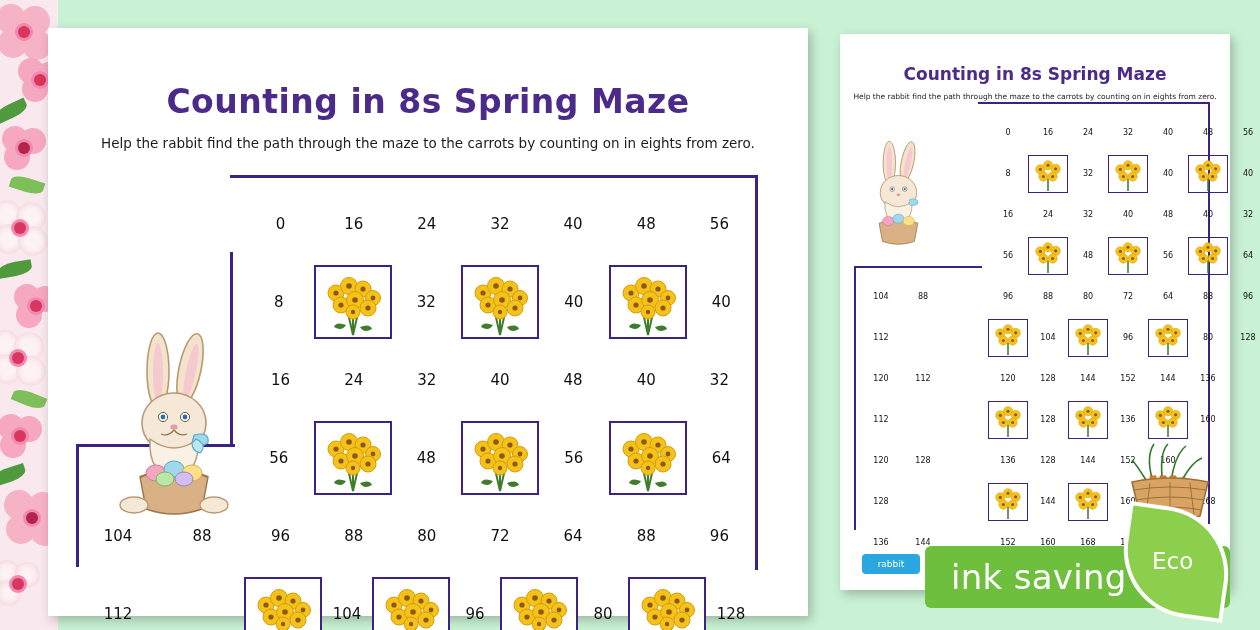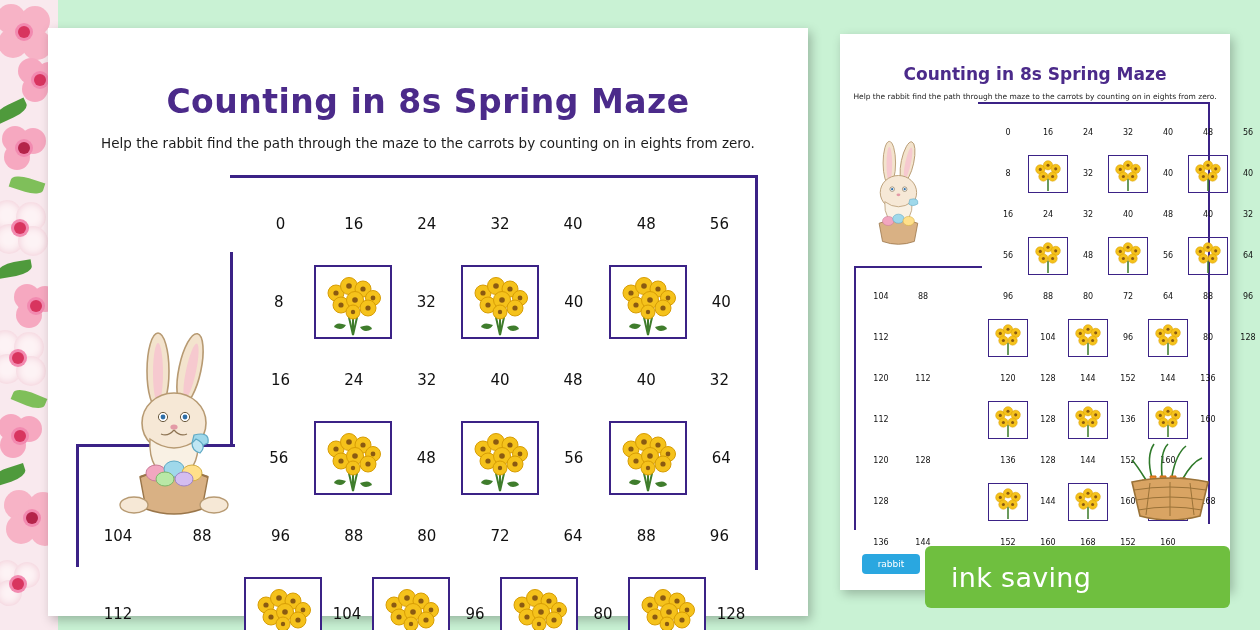--- a/index.html
+++ b/index.html
@@ -114,21 +114,21 @@
     background:#2aa7e0;border-radius:4px;color:#fff;font-size:9px;
     display:flex;align-items:center;justify-content:center;
     font-family:"DejaVu Sans", sans-serif;
   }
   
   .eco-badge{
     position:absolute;right:30px;bottom:22px;width:305px;height:62px;
     background:#6fbf3f;border-radius:6px;display:flex;align-items:center;
   }
   .eco-text{
-    color:#fff;font-size:27px;font-family:"DejaVu Sans", sans-serif;
+    color:#fff;font-size:34px;font-family:"DejaVu Sans", sans-serif;
     margin-left:26px;letter-spacing:.3px;
   }
   .eco-leaf{
     position:absolute;right:-6px;bottom:-14px;width:110px;height:110px;
   }
   .eco-leaf .leafshape{
     width:100px;height:100px;background:#8ccf4d;
     border-radius:0 64% 0 64%;transform:rotate(8deg);
     box-shadow:0 0 0 4px #fff;
   }
@@ -1112,13 +1112,17 @@
         <path d="M48 50 l0 34"></path>
         <path d="M68 51 l4 32"></path>
     </g>
   </svg>
 
   <div class="twinkl-logo">rabbit</div>
 </div>
 
 <div class="eco-badge">
   <div class="eco-text">ink saving</div>
+  <div class="eco-leaf">
+    <div class="leafshape"></div>
+    <div class="eco-word">Eco</div>
+  </div>
 </div>
 
 </body></html>

